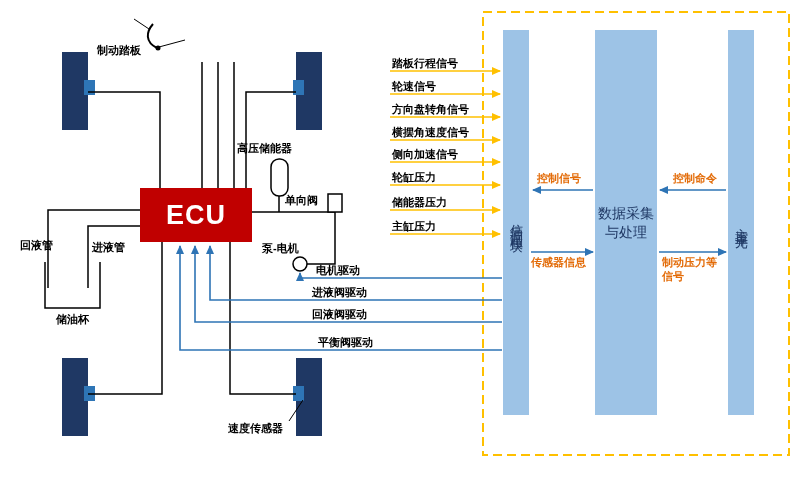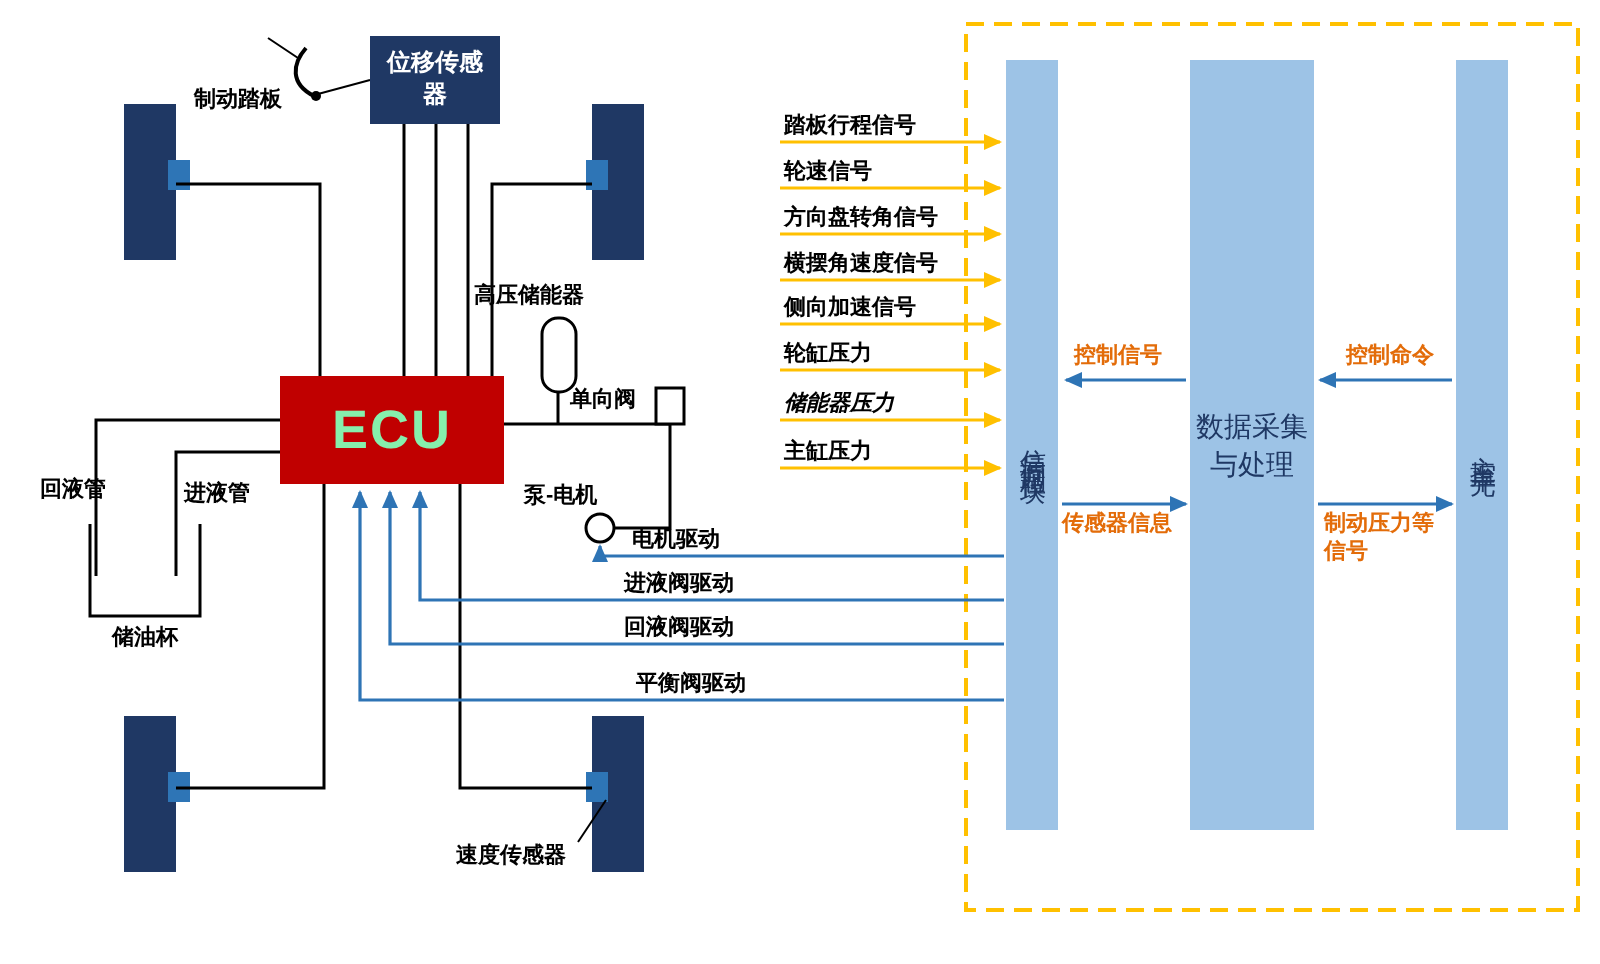--- a/index.html
+++ b/index.html
@@ -3,21 +3,21 @@
 <meta charset="utf-8">
 <style>
   * { margin:0; padding:0; box-sizing:border-box; }
   body { font-family:"Liberation Sans", sans-serif; background:#ffffff; }
   .stage { position:relative; width:800px; height:482px; background:#fff; overflow:hidden; }
   svg.layer { position:absolute; left:0; top:0; }
   .lbl { position:absolute; font-size:11px; font-weight:bold; color:#000; white-space:nowrap; line-height:1.2; }
   .lbl-wrap { position:absolute; font-size:11px; font-weight:bold; line-height:1.25; }
   .orange { color:#e36c09; }
   .navybox { position:absolute; background:#1f3864; color:#fff; display:flex; align-items:center; justify-content:center; text-align:center; font-weight:bold; }
-  .ecu { position:absolute; left:140px; top:188px; width:112px; height:54px; background:#c00000; color:#86efac; display:flex; align-items:center; justify-content:center; font-size:27px; font-weight:bold; letter-spacing:1px; }
+  .ecu { position:absolute; left:140px; top:188px; width:112px; height:54px; background:#c00000; color:#ffffff; display:flex; align-items:center; justify-content:center; font-size:27px; font-weight:bold; letter-spacing:1px; }
   .bar { position:absolute; top:30px; height:385px; background:#9dc3e6; display:flex; align-items:center; justify-content:center; color:#1f3864; font-weight:normal; }
   .bar .vtext { writing-mode:vertical-rl; letter-spacing:3px; font-size:13px; }
   .bar2text { font-size:14px; text-align:center; line-height:1.35; padding:0 2px; }
 </style>
 </head>
 <body>
 
 <div class="stage">
 
   <svg class="layer" width="800" height="482" viewBox="0 0 800 482">
@@ -91,42 +91,41 @@
 
     <g stroke="#2e74b5" stroke-width="1.6" fill="none">
       <path d="M593,190 H533" marker-end="url(#aB)"></path>
       <path d="M531,252 H593" marker-end="url(#aB)"></path>
       <path d="M726,190 H660" marker-end="url(#aB)"></path>
       <path d="M659,252 H726" marker-end="url(#aB)"></path>
     </g>
   </svg>
 
   <div class="lbl" style="left:97px; top:8px;margin-top:36px;">制动踏板</div>
-  <div class="navybox" style="left:185px; top:18px; width:65px; height:44px; font-size:12px; line-height:1.3; padding:0 6px;">位移传感器</div>
   <div class="lbl" style="left:237px; top:142px;">高压储能器</div>
   <div class="ecu">ECU</div>
   <div class="lbl" style="left:285px; top:194px;">单向阀</div>
   <div class="lbl" style="left:262px; top:242px;">泵-电机</div>
   <div class="lbl" style="left:20px; top:239px;">回液管</div>
   <div class="lbl" style="left:92px; top:241px;">进液管</div>
   <div class="lbl" style="left:56px; top:313px;">储油杯</div>
   <div class="lbl" style="left:228px; top:422px;">速度传感器</div>
 
   <div class="lbl" style="left:316px; top:264px;">电机驱动</div>
   <div class="lbl" style="left:312px; top:286px;">进液阀驱动</div>
   <div class="lbl" style="left:312px; top:308px;">回液阀驱动</div>
   <div class="lbl" style="left:318px; top:336px;">平衡阀驱动</div>
 
   <div class="lbl" style="left:392px; top:57px;">踏板行程信号</div>
   <div class="lbl" style="left:392px; top:80px;">轮速信号</div>
   <div class="lbl" style="left:392px; top:103px;">方向盘转角信号</div>
   <div class="lbl" style="left:392px; top:126px;">横摆角速度信号</div>
   <div class="lbl" style="left:392px; top:148px;">侧向加速信号</div>
   <div class="lbl" style="left:392px; top:171px;">轮缸压力</div>
-  <div class="lbl" style="left:392px; top:196px;font-style:italic;">储能器压力</div>
+  <div class="lbl" style="left:392px; top:196px;">储能器压力</div>
   <div class="lbl" style="left:392px; top:220px;">主缸压力</div>
 
   <div class="bar" style="left:503px; width:26px;">
     <span class="vtext">信号调制模块</span>
   </div>
   <div class="bar" style="left:595px; width:62px;">
     <span class="bar2text">数据采集与处理</span>
   </div>
   <div class="bar" style="left:728px; width:26px;">
     <span class="vtext">主控单元</span>

